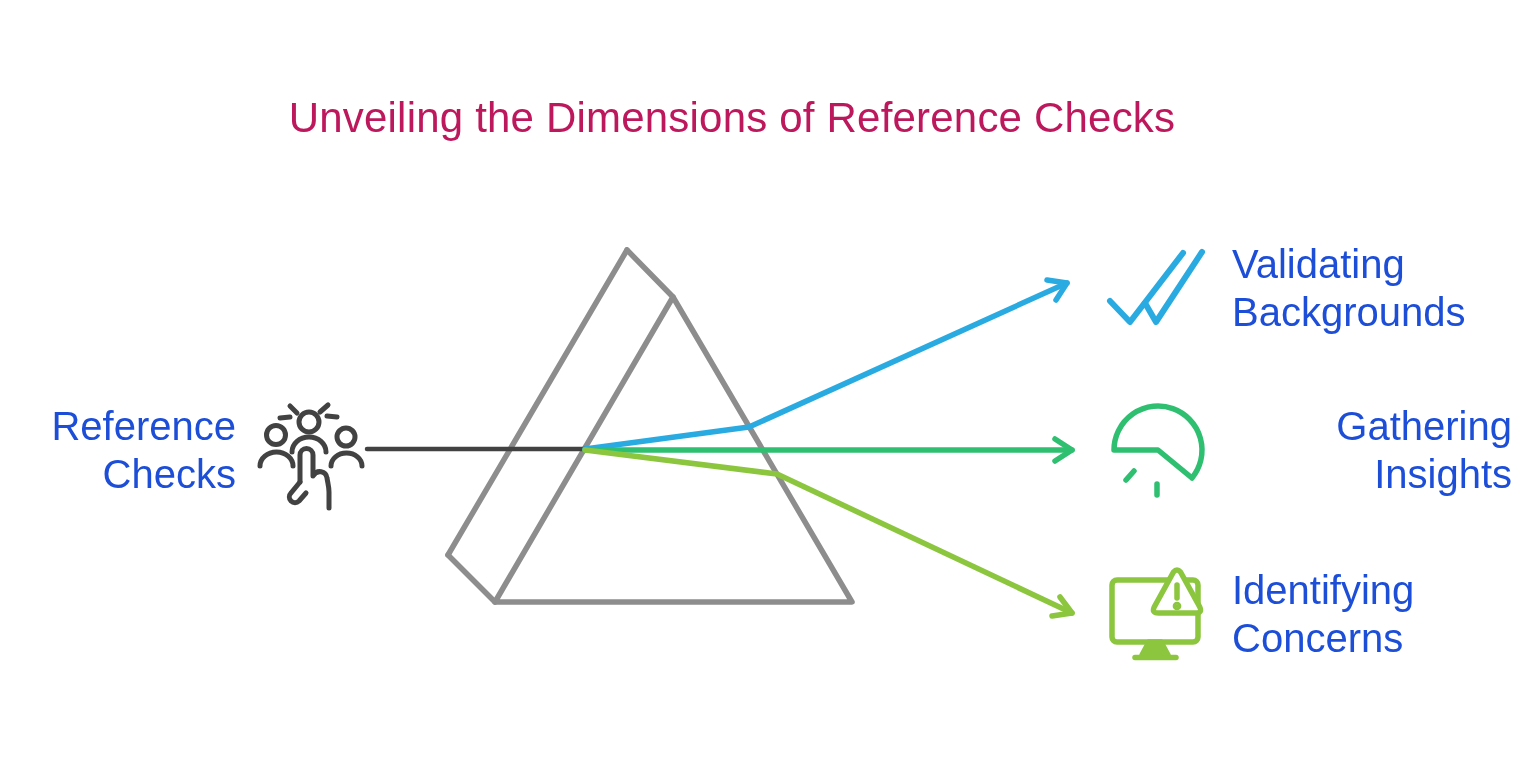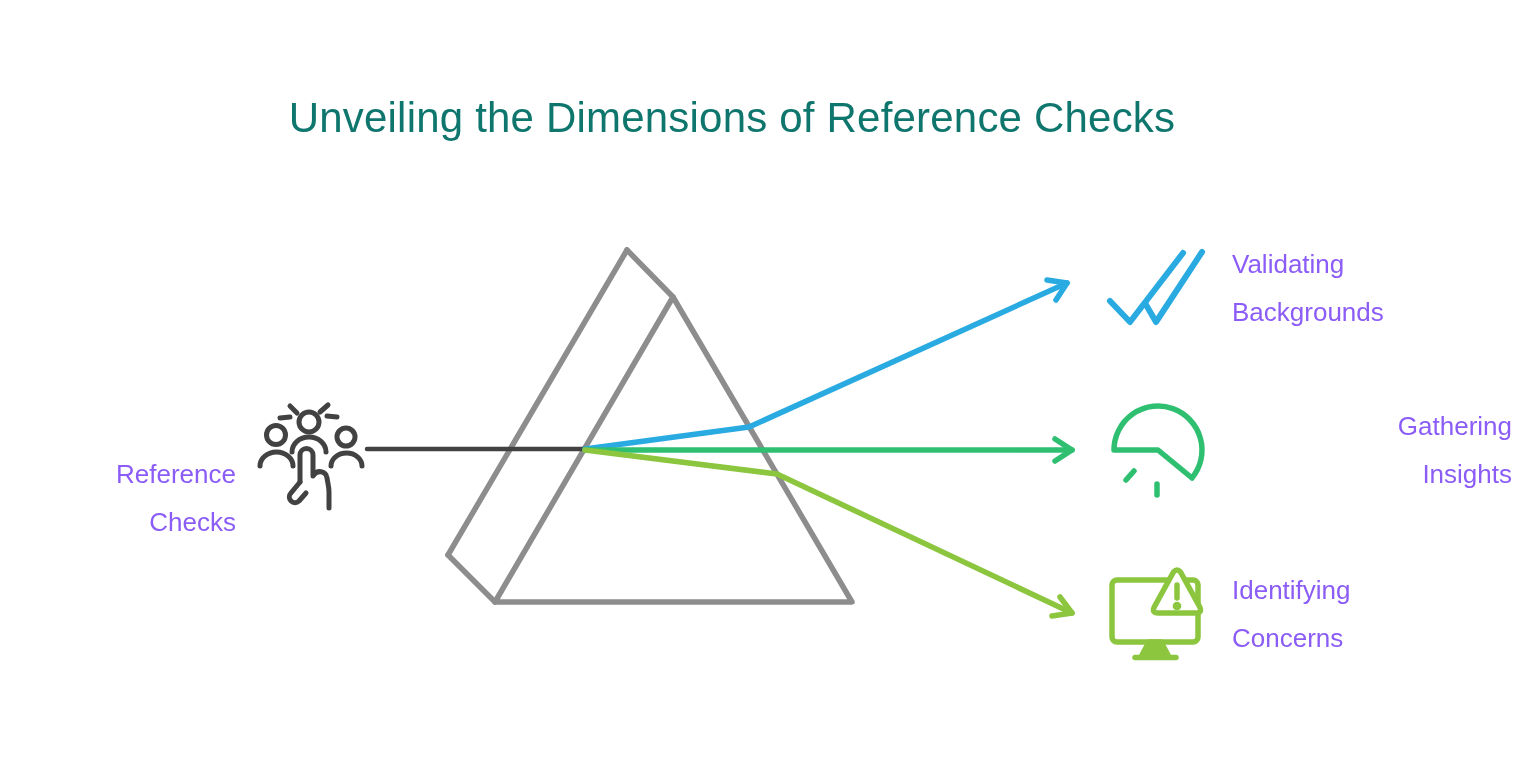--- a/index.html
+++ b/index.html
@@ -13,38 +13,37 @@
     font-family: "Liberation Sans", "DejaVu Sans", sans-serif;
   }
   .title {
     position: absolute;
     left: 0;
     top: 94px;
     width: 1464px;
     text-align: center;
     font-size: 42px;
     font-weight: 400;
-    color: #0f766e;
+    color: #be185d;
     letter-spacing: 0.2px;
     white-space: pre-line;
   }
   .label {
     position: absolute;
-    font-size: 26px;
+    font-size: 40px;
     font-weight: 400;
     line-height: 48px;
-    color: #8b5cf6;
+    color: #1d4ed8;
     white-space: pre-line;
   }
   .label.source-label {
     left: 30px;
     top: 402px;
     width: 206px;
     text-align: right;
-    margin-top: 48px;
   }
   .label.out-label { left: 1232px; width: 280px; text-align: left; }
   .label.out-0 { top: 240px; }
   .label.out-1 { top: 402px; text-align: right; }
   .label.out-2 { top: 566px; }
   .diagram-svg { position: absolute; left: 0; top: 0; }
   .icon { position: absolute; display: block; }
   .icon-people  { left: 256px;  top: 394px; width: 110px; height: 118px; }
   .icon-checks  { left: 1104px; top: 246px; width: 102px; height: 90px;  }
   .icon-pie     { left: 1100px; top: 398px; width: 110px; height: 105px; }

